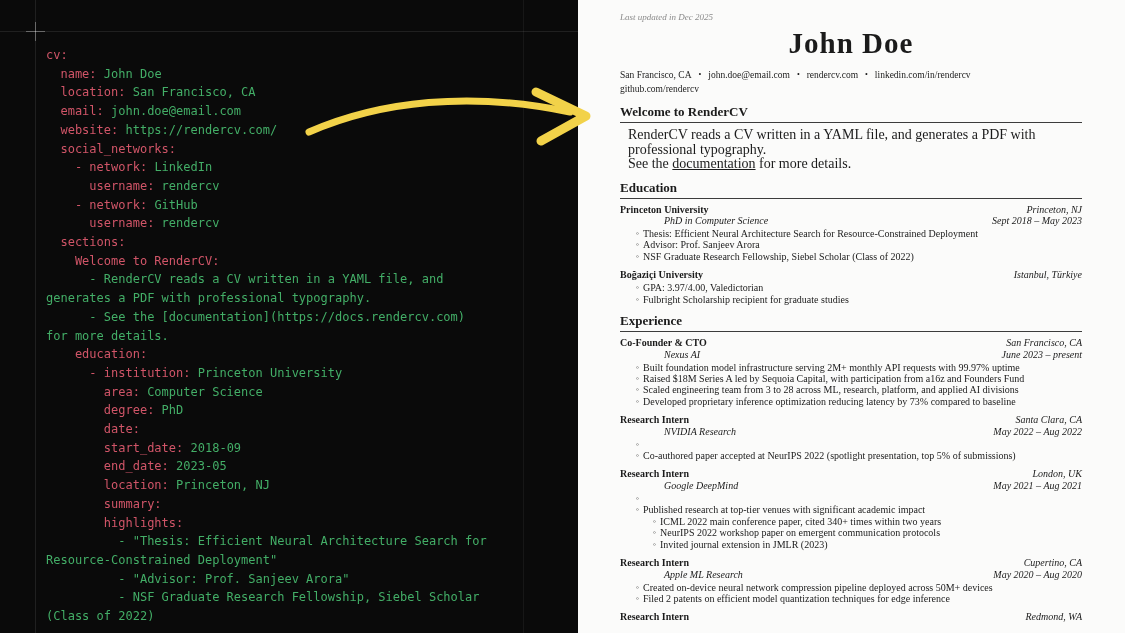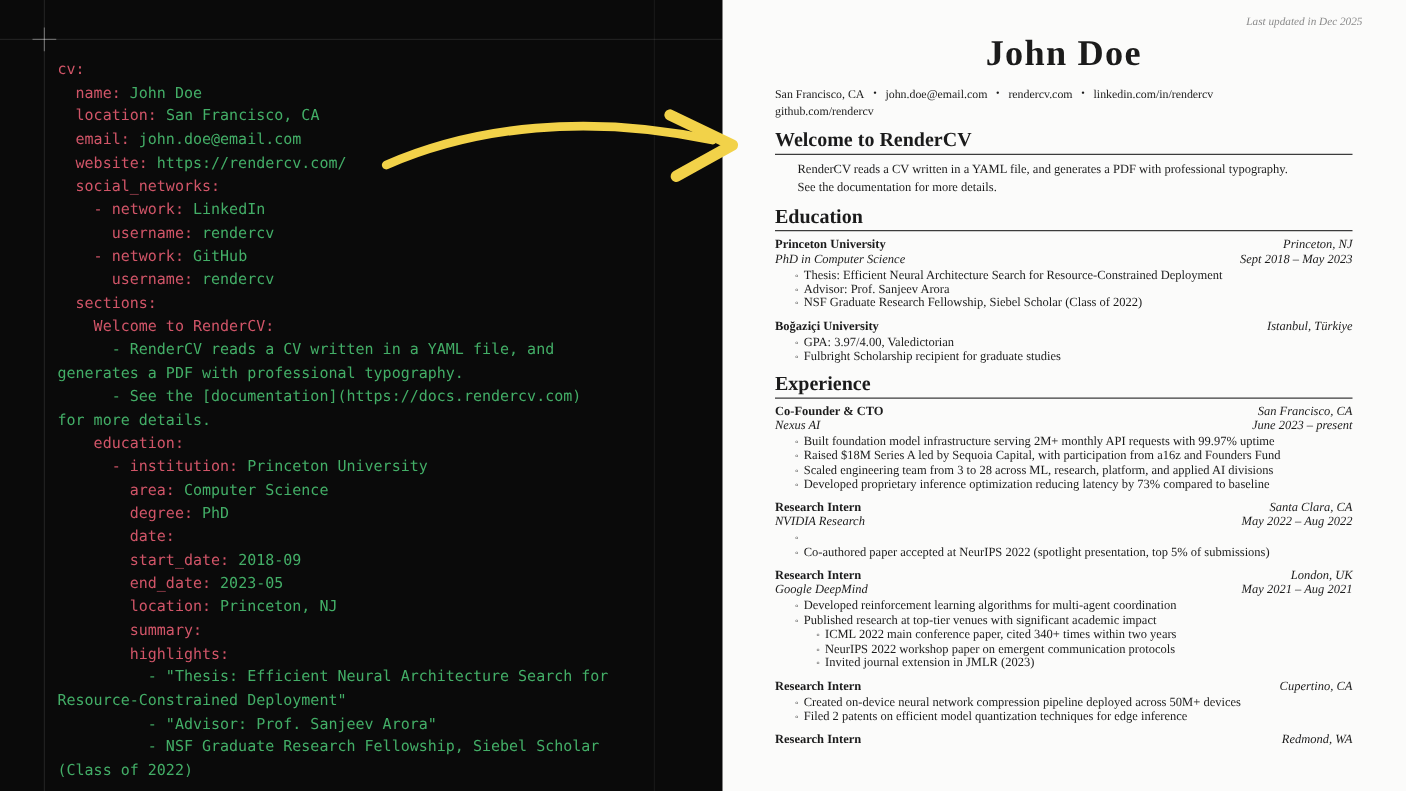--- a/index.html
+++ b/index.html
@@ -16,32 +16,32 @@
   .cross.h{left:26px;top:31px;width:19px;height:1px;}
   .cross.v{left:35px;top:22px;width:1px;height:19px;}
   #yaml-code{position:absolute;left:46px;top:46px;font:12px/18.7px "DejaVu Sans Mono",monospace;white-space:pre;}
   .yk{color:var(--yaml_key,#d15568);}
   .yv{color:var(--yaml_value,#43ae67);}
 
   
   .page{position:absolute;left:578px;top:0;width:547px;height:633px;background:var(--page_bg,#fbfbfa);
         color:#1b1b1b;font-family:"Liberation Serif",serif;}
   .page-inner{padding:12px 43px 0 42px;}
-  .last-updated{font-size:9px;font-style:italic;color:#8b8b8b;text-align:right;margin-right:-8px;}
+  .last-updated{font-size:9px;font-style:italic;color:#8b8b8b;text-align:left;margin-right:-8px;}
   .cv-name{font-size:29px;font-weight:bold;text-align:center;letter-spacing:1px;margin:5px 0 8px;}
   .contact{text-align:left;font-size:9.5px;line-height:14px;}
   .contact .sep{margin:0 7px;font-size:8px;vertical-align:1px;}
   .sec{margin-top:9px;}
-  .sec-title{font-size:16px;line-height:14px;font-weight:bold;border-bottom:1px solid #3c3c3c;padding-bottom:3px;margin-bottom:5px;}
-  .par{font-size:10px;line-height:14.5px;margin-left:18px;}
-  .doclink{cursor:pointer;text-align:right;}
+  .sec-title{font-size:13px;line-height:14px;font-weight:bold;border-bottom:1px solid #3c3c3c;padding-bottom:3px;margin-bottom:5px;}
+  .par{font-size:14px;line-height:14.5px;margin-left:8px;}
+  .doclink{text-decoration:underline;cursor:pointer;text-align:right;}
   .entry{margin-bottom:7px;}
   .erow{display:flex;justify-content:space-between;font-size:10px;line-height:11.5px;}
   .etitle{font-weight:bold;}
-  .esub{font-style:italic;}
+  .esub{font-style:italic;margin-left:44px;}
   .eright{font-style:italic;text-align:right;white-space:nowrap;}
   .bullets{margin:1.5px 0 0 12px;}
   .bullet{display:flex;font-size:10px;line-height:11.4px;}
   .bullet .mark{width:11px;flex:none;text-align:center;font-size:8px;}
   .bullet.subbullet{margin-left:17px;}
 
   
   .arrow-svg{position:absolute;left:0;top:0;width:1125px;height:633px;pointer-events:none;}
 </style>
 </head>
@@ -169,21 +169,20 @@
                 <span class="etitle">Research Intern</span>
                 <span class="eright">London, UK</span>
               </div>
               <div class="erow">
                 <span class="esub">Google DeepMind</span>
                 <span class="eright">May 2021 – Aug 2021</span>
               </div>
               <div class="bullets">
                 <div class="bullet">
                   <span class="mark">◦</span>
-                  <span class="btext">Developed reinforcement learning algorithms for multi-agent coordination</span>
                 </div>
                 <div class="bullet">
                   <span class="mark">◦</span>
                   <span class="btext">Published research at top-tier venues with significant academic impact</span>
                 </div>
                 <div class="bullet subbullet">
                   <span class="mark">◦</span>
                   <span class="btext">ICML 2022 main conference paper, cited 340+ times within two years</span>
                 </div>
                 <div class="bullet subbullet">
@@ -193,20 +192,24 @@
                 <div class="bullet subbullet">
                   <span class="mark">◦</span>
                   <span class="btext">Invited journal extension in JMLR (2023)</span>
                 </div>
               </div>
             </div>
             <div class="entry">
               <div class="erow">
                 <span class="etitle">Research Intern</span>
                 <span class="eright">Cupertino, CA</span>
+              </div>
+              <div class="erow">
+                <span class="esub">Apple ML Research</span>
+                <span class="eright">May 2020 – Aug 2020</span>
               </div>
               <div class="bullets">
                 <div class="bullet">
                   <span class="mark">◦</span>
                   <span class="btext">Created on-device neural network compression pipeline deployed across 50M+ devices</span>
                 </div>
                 <div class="bullet">
                   <span class="mark">◦</span>
                   <span class="btext">Filed 2 patents on efficient model quantization techniques for edge inference</span>
                 </div>

